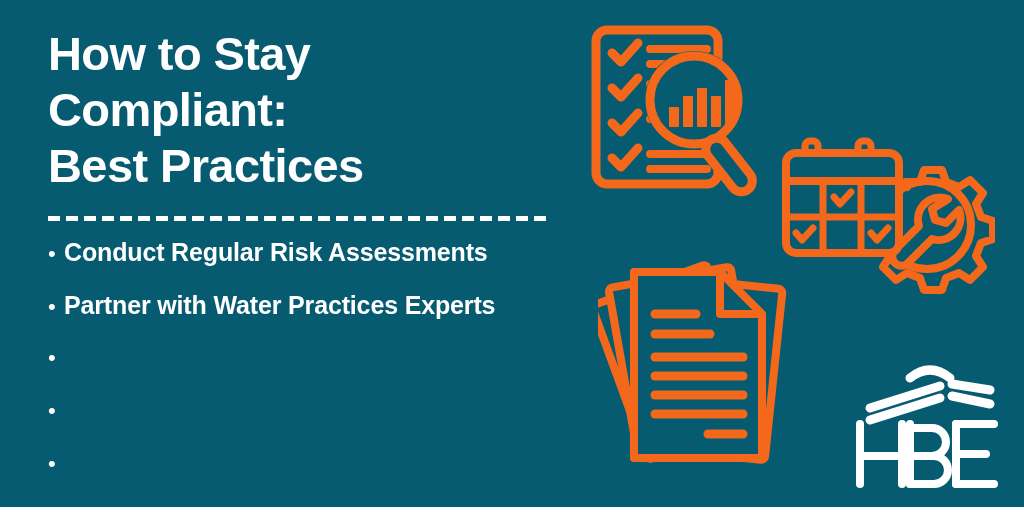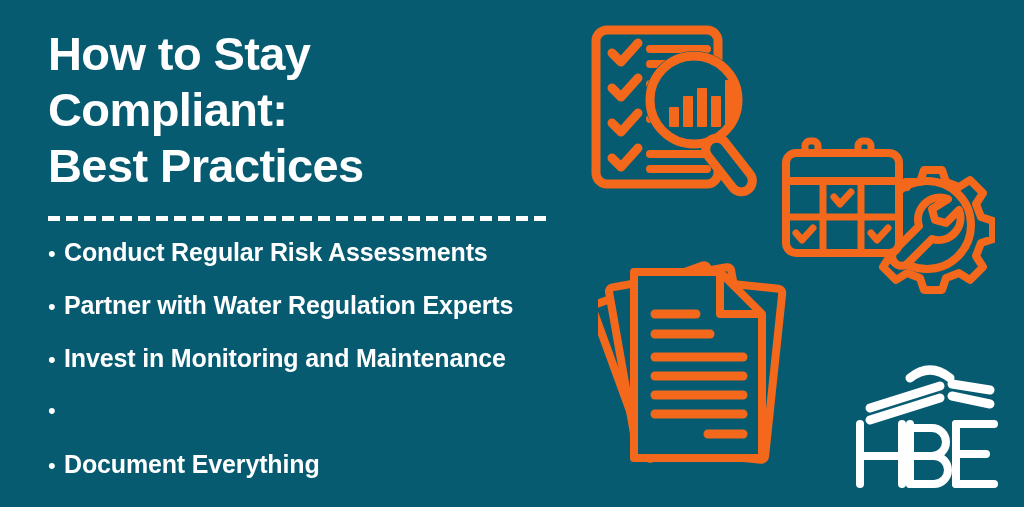--- a/index.html
+++ b/index.html
@@ -118,32 +118,30 @@
 
     <div id="divider"></div>
 
     <ul id="bullet-list">
       <li class="bullet-item">
         <span class="bullet-dot">•</span>
         <span class="bullet-text">Conduct Regular Risk Assessments</span>
       </li>
       <li class="bullet-item">
         <span class="bullet-dot">•</span>
-        <span class="bullet-text">Partner with Water Regulation Experts</span>
-      </li>
-      <li class="bullet-item">
-        <span class="bullet-dot">•</span>
-        <span class="bullet-text">Invest in Monitoring and Maintenance</span>
-      </li>
-      <li class="bullet-item">
-        <span class="bullet-dot">•</span>
-      </li>
-      <li class="bullet-item">
-        <span class="bullet-dot">•</span>
-        <span class="bullet-text">Document Everything</span>
+        <span class="bullet-text">Partner with Water Practices Experts</span>
+      </li>
+      <li class="bullet-item">
+        <span class="bullet-dot">•</span>
+      </li>
+      <li class="bullet-item">
+        <span class="bullet-dot">•</span>
+      </li>
+      <li class="bullet-item">
+        <span class="bullet-dot">•</span>
       </li>
     </ul>
   </div>
 
   <div id="art-panel">
 
     <div class="icon-block" id="clipboard-magnifier-icon">
       <svg class="art-svg" width="200" height="190" viewBox="0 0 200 190" fill="none" xmlns="http://www.w3.org/2000/svg">
 
         <rect x="6" y="8" width="122" height="154" rx="11" ry="11" stroke="#F4681C" stroke-width="9" fill="none"></rect>

